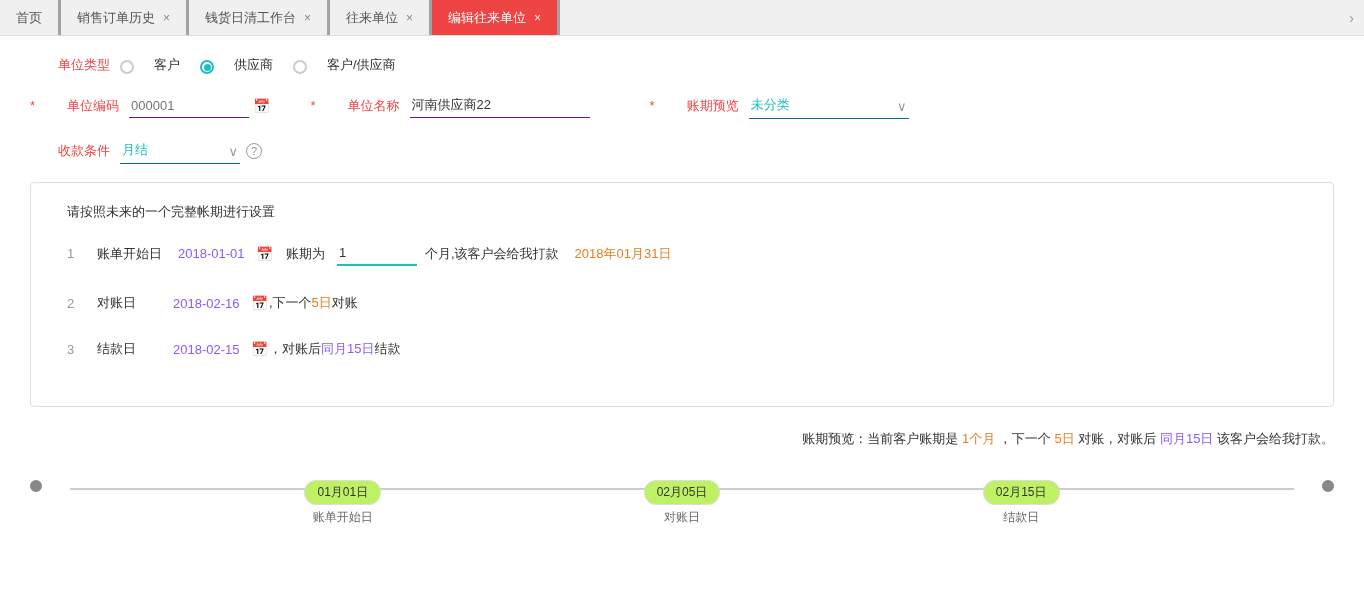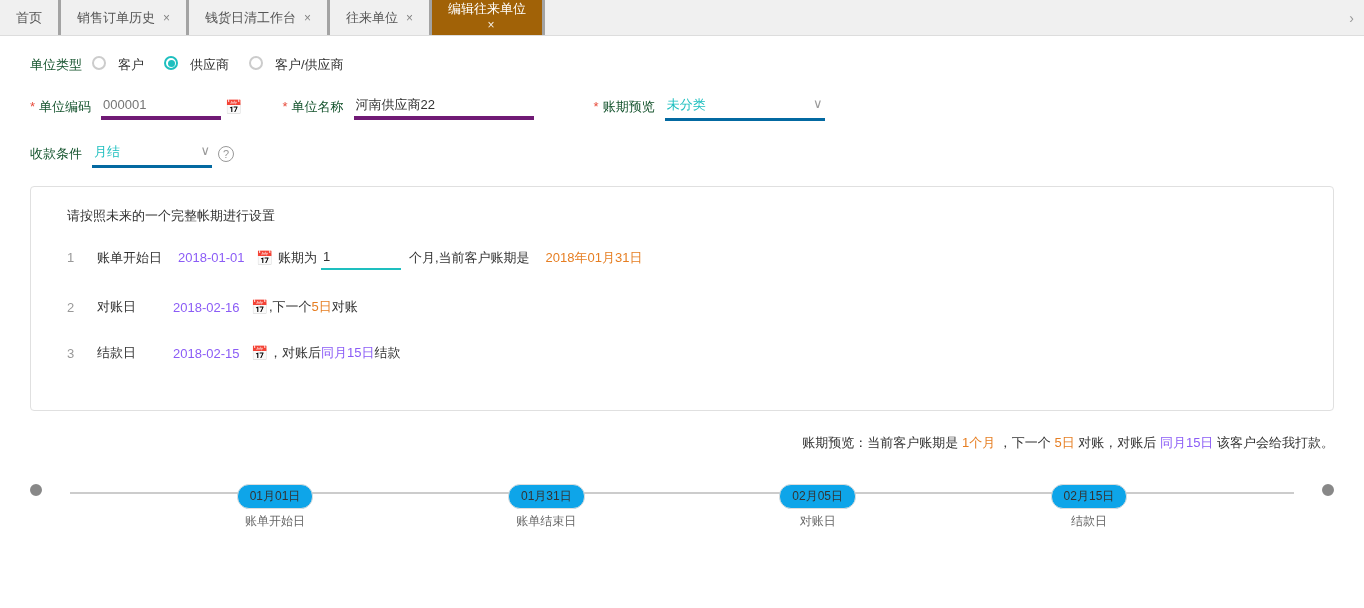--- a/index.html
+++ b/index.html
@@ -23,23 +23,22 @@
       font-size: 13px;
       color: #555;
       border-right: 3px solid #a3a3a3;
       white-space: nowrap;
       position: relative;
     }
     .tab:first-child {
       border-left: none;
     }
     .tab.active {
-      background: #a16207;
+      background: #ef4444;
       color: #fff;
-      flex-direction: column;
     }
     .tab .close-btn {
       margin-left: 8px;
       font-size: 12px;
       color: inherit;
       opacity: 0.7;
       cursor: pointer;
     }
     .tab.active .close-btn { color: #fff; opacity: 0.9; }
     .tab-bar-arrow {
@@ -57,39 +56,40 @@
       min-height: calc(100vh - 36px);
     }
 
     
     .form-row {
       display: flex;
       align-items: center;
       margin-bottom: 18px;
     }
     .form-label {
-      color: #14532d;
+      color: #ef4444;
       margin-right: 10px;
       white-space: nowrap;
+      margin-left: 28px;
     }
     .required-star {
       color: #e74c3c;
       margin-right: 4px;
     }
 
     
     .radio-group {
       display: flex;
       align-items: center;
       gap: 20px;
     }
     .radio-item {
       display: flex;
-      align-items: flex-start;
-      gap: 12px;
+      align-items: flex-end;
+      gap: 20px;
       cursor: pointer;
     }
     .radio-circle {
       width: 14px;
       height: 14px;
       border-radius: 50%;
       border: 2px solid #ccc;
       display: flex;
       align-items: center;
       justify-content: center;
@@ -101,36 +101,36 @@
       content: '';
       width: 7px;
       height: 7px;
       border-radius: 50%;
       background: #1ebfbf;
     }
 
     
     .input-field {
       border: none;
-      border-bottom: 4px solid #701a75;
+      border-bottom: 1px solid #701a75;
       outline: none;
       padding: 4px 2px;
       font-size: 13px;
       color: #333;
       background: transparent;
     }
     .input-code { width: 120px; color: #999; }
     .input-name { width: 180px; }
     .input-period { width: 80px; border-bottom: 2px solid #1ebfbf; color: #333; }
 
     
     .select-field {
       display: flex;
-      align-items: flex-start;
-      border-bottom: 3px solid #0369a1;
+      align-items: flex-end;
+      border-bottom: 1px solid #0369a1;
       padding: 4px 2px;
       cursor: pointer;
       min-width: 120px;
     }
     .select-value { flex: 1; color: #1ebfbf; font-size: 13px; }
     .select-arrow { color: #999; margin-left: 8px; }
 
     
     .calendar-icon {
       display: inline-flex;
@@ -224,21 +224,21 @@
       width: 12px;
       height: 12px;
       border-radius: 50%;
       background: #ccc;
       border: 2px solid #ccc;
       margin-bottom: 4px;
     }
     .timeline-dot.start { background: #888; border-color: #888; }
     .timeline-dot.end { background: #888; border-color: #888; }
     .timeline-badge {
-      background: #0ea5e9;
+      background: #bef264;
       border: 1px solid #ddd;
       border-radius: 12px;
       padding: 3px 12px;
       font-size: 12px;
       color: #333;
       margin-bottom: 4px;
       white-space: nowrap;
     }
     .timeline-sublabel {
       font-size: 12px;
@@ -337,23 +337,23 @@
   </div>
 
   <div class="section-box">
     <div class="section-title">请按照未来的一个完整帐期进行设置</div>
 
     <div class="setting-row">
       <span class="setting-num">1</span>
       <span class="setting-label">账单开始日</span>
       <span class="setting-date">2018-01-01</span>
       <span class="calendar-icon">📅</span>
-      <span style="margin: 0 4px;">账期为</span>
+      <span style="margin: 0 12px;">账期为</span>
       <input class="input-field input-period" type="text" value="1" style="">
-      <span style="margin-left:8px;">个月,当前客户账期是</span>
+      <span style="margin-left:8px;">个月,该客户会给我打款</span>
       <span class="highlight-orange" style="margin-left:16px;">2018年01月31日</span>
     </div>
 
     <div class="setting-row">
       <span class="setting-num">2</span>
       <span class="setting-label">对账日</span>
       <span class="setting-date">2018-02-16</span>
       <span class="calendar-icon">📅</span>
       <span>,下一个</span>
       <span class="highlight-orange">5日</span>
@@ -385,24 +385,20 @@
     <div class="timeline-line"></div>
     <div class="timeline-items">
       <div class="timeline-item">
         <div class="timeline-dot start"></div>
       </div>
       <div class="timeline-item">
         <div class="timeline-badge">01月01日</div>
         <div class="timeline-sublabel">账单开始日</div>
       </div>
       <div class="timeline-item">
-        <div class="timeline-badge">01月31日</div>
-        <div class="timeline-sublabel">账单结束日</div>
-      </div>
-      <div class="timeline-item">
         <div class="timeline-badge">02月05日</div>
         <div class="timeline-sublabel">对账日</div>
       </div>
       <div class="timeline-item">
         <div class="timeline-badge">02月15日</div>
         <div class="timeline-sublabel">结款日</div>
       </div>
       <div class="timeline-item">
         <div class="timeline-dot end"></div>
       </div>

